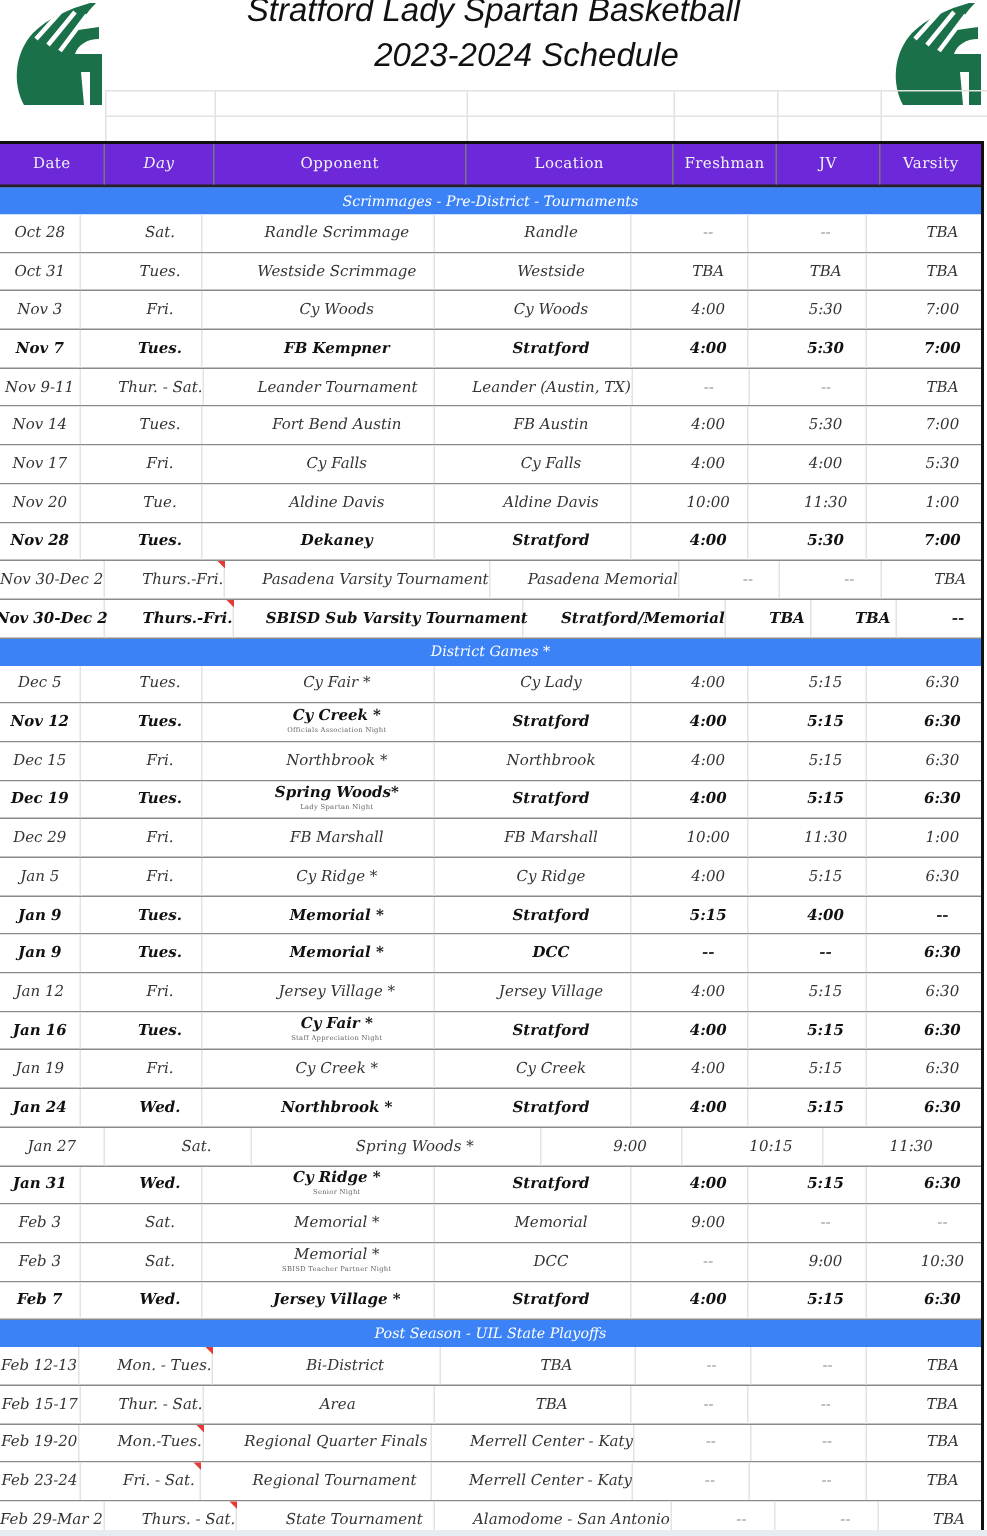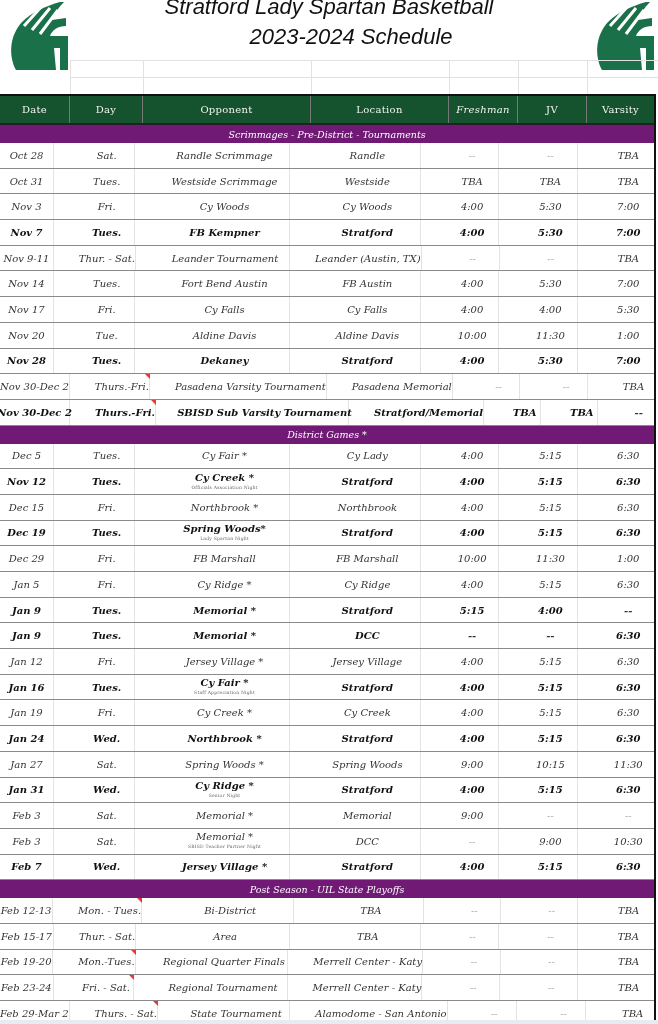--- a/index.html
+++ b/index.html
@@ -18,27 +18,27 @@
   .logo.left { left: 2px; }
   .logo.right { left: 588px; }
 
   
   .blank-grid { position: absolute; left: 0; top: 60px; width: 658px; height: 35px; }
   .blank-grid .hline { position: absolute; left: 70px; width: 588px; height: 1px; background: #e2e2e2; }
   .blank-grid .vline { position: absolute; top: 0; width: 1px; height: 35px; background: #e2e2e2; }
 
   
   .sched { position: absolute; left: 0; top: 94px; width: 656px; border-right: 2px solid #111; }
-  .hdr { display: flex; height: 31px; background: #14532d; border-top: 2px solid #111; border-bottom: 2px solid #222; }
+  .hdr { display: flex; height: 31px; background: #6d28d9; border-top: 2px solid #111; border-bottom: 2px solid #222; }
   .hdr .cell { color: #f3f3f3; font-size: 10px; letter-spacing: 0.3px; border-right: 1px solid #777; }
   .cell { display: flex; align-items: center; justify-content: center; text-align: center; position: relative; overflow: visible; white-space: nowrap; }
-  .c-date { width: 70px; } .c-day { width: 73px; } .c-opp { width: 168px; } .c-loc { width: 138px; }
-  .c-fr { width: 69px; font-style: italic; } .c-jv { width: 69px; } .c-va { width: 67px; border-right: none !important; }
-
-  .band { height: 18px; background: #701a75; color: #fff; font-style: italic; font-size: 9.5px; display: flex; align-items: center; justify-content: center; }
+  .c-date { width: 70px; } .c-day { width: 73px; font-style: italic; } .c-opp { width: 168px; } .c-loc { width: 138px; }
+  .c-fr { width: 69px; } .c-jv { width: 69px; } .c-va { width: 67px; border-right: none !important; }
+
+  .band { height: 18px; background: #3b82f6; color: #fff; font-style: italic; font-size: 9.5px; display: flex; align-items: center; justify-content: center; }
 
   .row { display: flex; height: 25.7px; border-bottom: 1.5px solid #8a8a8a; background: #fff; gap: 25px; }
   .row .cell { font-style: italic; font-size: 10px; color: #333; border-right: 1px solid #e3e3e3; }
   .row.bold .cell { font-weight: bold; color: #111; }
   .row .cell.c-date, .row .cell.c-day { font-size: 10px; }
   .row .c-fr, .row .c-jv, .row .c-va { font-size: 10px; }
   .row .dash { color: #888; }
   .row.bold .dash { color: #333; }
 
   .opp-wrap { display: flex; flex-direction: column; align-items: center; line-height: 1; }
@@ -632,23 +632,20 @@
         <div class="row">
           <div class="cell c-date">
             <span>Jan 27</span>
           </div>
           <div class="cell c-day">
             <span>Sat.</span>
           </div>
           <div class="cell c-opp">
             <span>Spring Woods *</span>
           </div>
-          <div class="cell c-loc">
-            <span>Spring Woods</span>
-          </div>
           <div class="cell c-fr">
             <span>9:00</span>
           </div>
           <div class="cell c-jv">
             <span>10:15</span>
           </div>
           <div class="cell c-va">
             <span>11:30</span>
           </div>
         </div>

